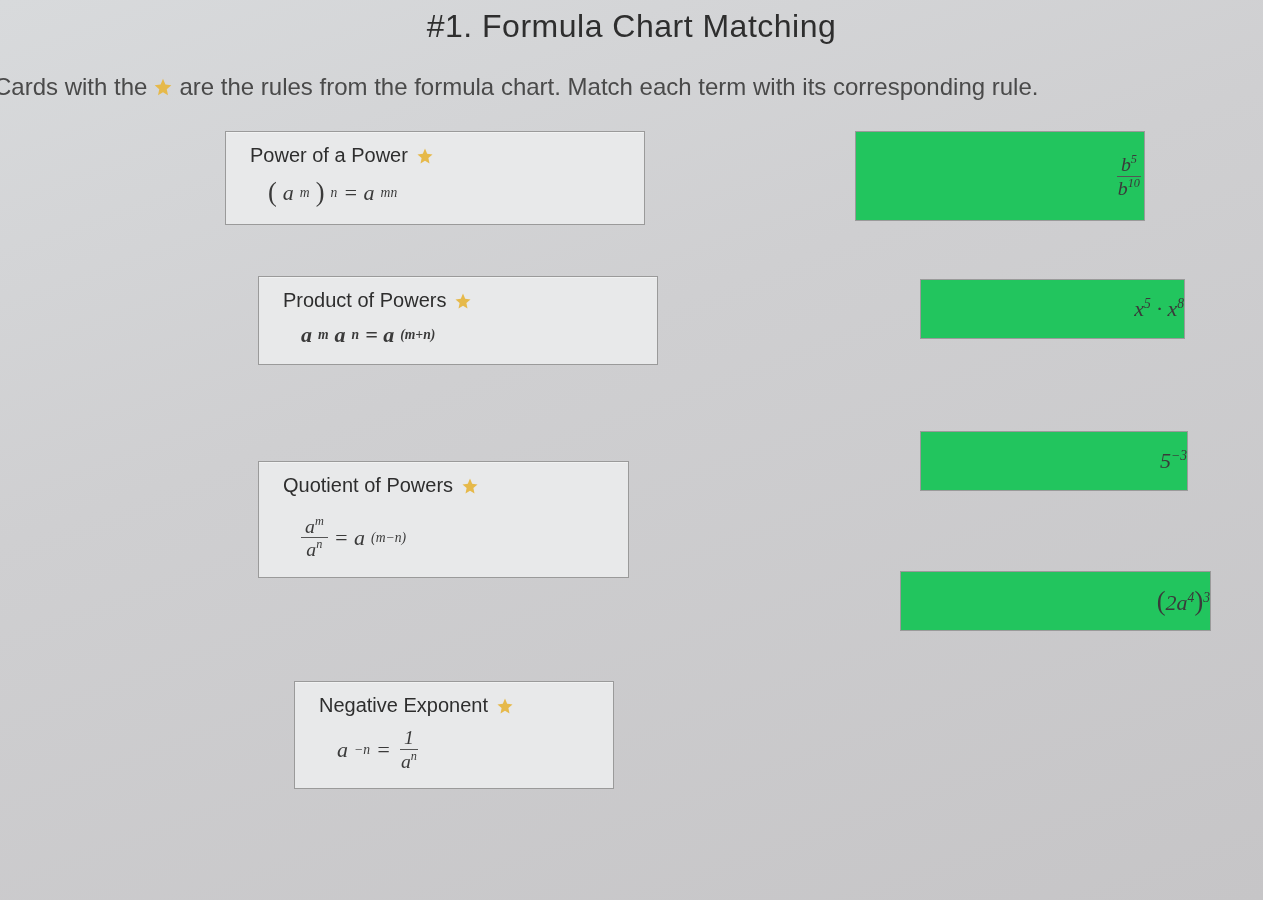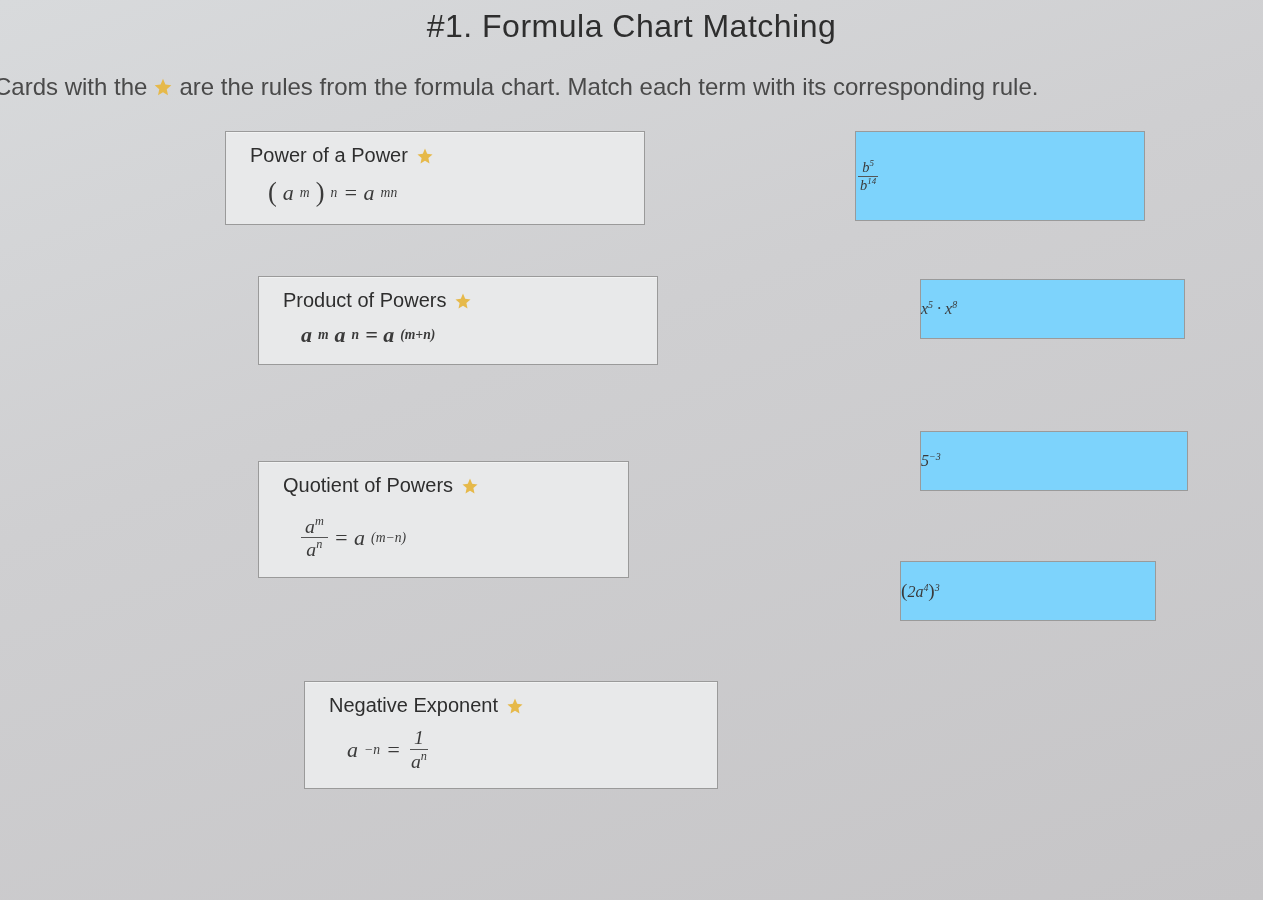--- a/index.html
+++ b/index.html
@@ -74,28 +74,28 @@
     display: inline-flex;
     flex-direction: column;
     align-items: center;
     vertical-align: middle;
     font-size: 0.9em;
   }
   .frac .num { border-bottom: 1px solid #555; padding: 0 4px; line-height: 1.1; }
   .frac .den { padding: 0 4px; line-height: 1.1; }
   .term-card {
     position: absolute;
-    background: #7dd3fc;
+    background: #22c55e;
     border: 1px solid #9a9a9a;
     display: flex;
     align-items: center;
-    justify-content: flex-start;
+    justify-content: flex-end;
     font-family: "Times New Roman", serif;
     font-style: italic;
-    font-size: 16px;
+    font-size: 22px;
     color: #3a3a3a;
   }
   .paren { font-style: normal; font-size: 1.2em; }
 </style>
 </head>
 <body>
 
 <h1 class="page-title">#1. Formula Chart Matching</h1>
 
 <div class="instructions">
@@ -142,47 +142,47 @@
             <path d="M12 2l2.9 6.9L22 10l-5.5 4.8L18 22l-6-3.6L6 22l1.5-7.2L2 10l7.1-1.1z"></path>
           </svg>
       </span>
     </div>
     <div class="formula" style="margin-top:18px;"><span class="frac">
           <span class="num">a<span class="sup">m</span></span>
           <span class="den">a<span class="sup">n</span></span>
         </span> = a<span class="sup">(m−n)</span></div>
   </div>
 
-  <div class="card" style="left:304px; top:580px; width:414px;">
+  <div class="card" style="left:294px; top:580px; width:320px;">
     <div class="card-title">
       <span>Negative Exponent</span>
       <span class="star-icon">
         <svg viewBox="0 0 24 24" fill="currentColor">
             <path d="M12 2l2.9 6.9L22 10l-5.5 4.8L18 22l-6-3.6L6 22l1.5-7.2L2 10l7.1-1.1z"></path>
           </svg>
       </span>
     </div>
     <div class="formula">a<span class="sup">−n</span> = <span class="frac">
           <span class="num">1</span>
           <span class="den">a<span class="sup">n</span></span>
         </span></div>
   </div>
 
   <div class="term-card" style="left:855px; top:30px; width:290px; height:90px;">
     <span><span class="frac">
           <span class="num">b<span class="sup">5</span></span>
-          <span class="den">b<span class="sup">14</span></span>
+          <span class="den">b<span class="sup">10</span></span>
         </span></span>
   </div>
 
   <div class="term-card" style="left:900px; top:178px; width:265px; height:60px;margin-left:20px;">
     <span>x<span class="sup">5</span> · x<span class="sup">8</span></span>
   </div>
 
   <div class="term-card" style="left:900px; top:330px; width:268px; height:60px;margin-left:20px;">
     <span>5<span class="sup">−3</span></span>
   </div>
 
-  <div class="term-card" style="left:900px; top:460px; width:256px; height:60px;">
+  <div class="term-card" style="left:900px; top:470px; width:311px; height:60px;">
     <span><span class="paren">(</span>2a<span class="sup">4</span><span class="paren">)</span><span class="sup">3</span></span>
   </div>
 
 </div>
 
 </body></html>

